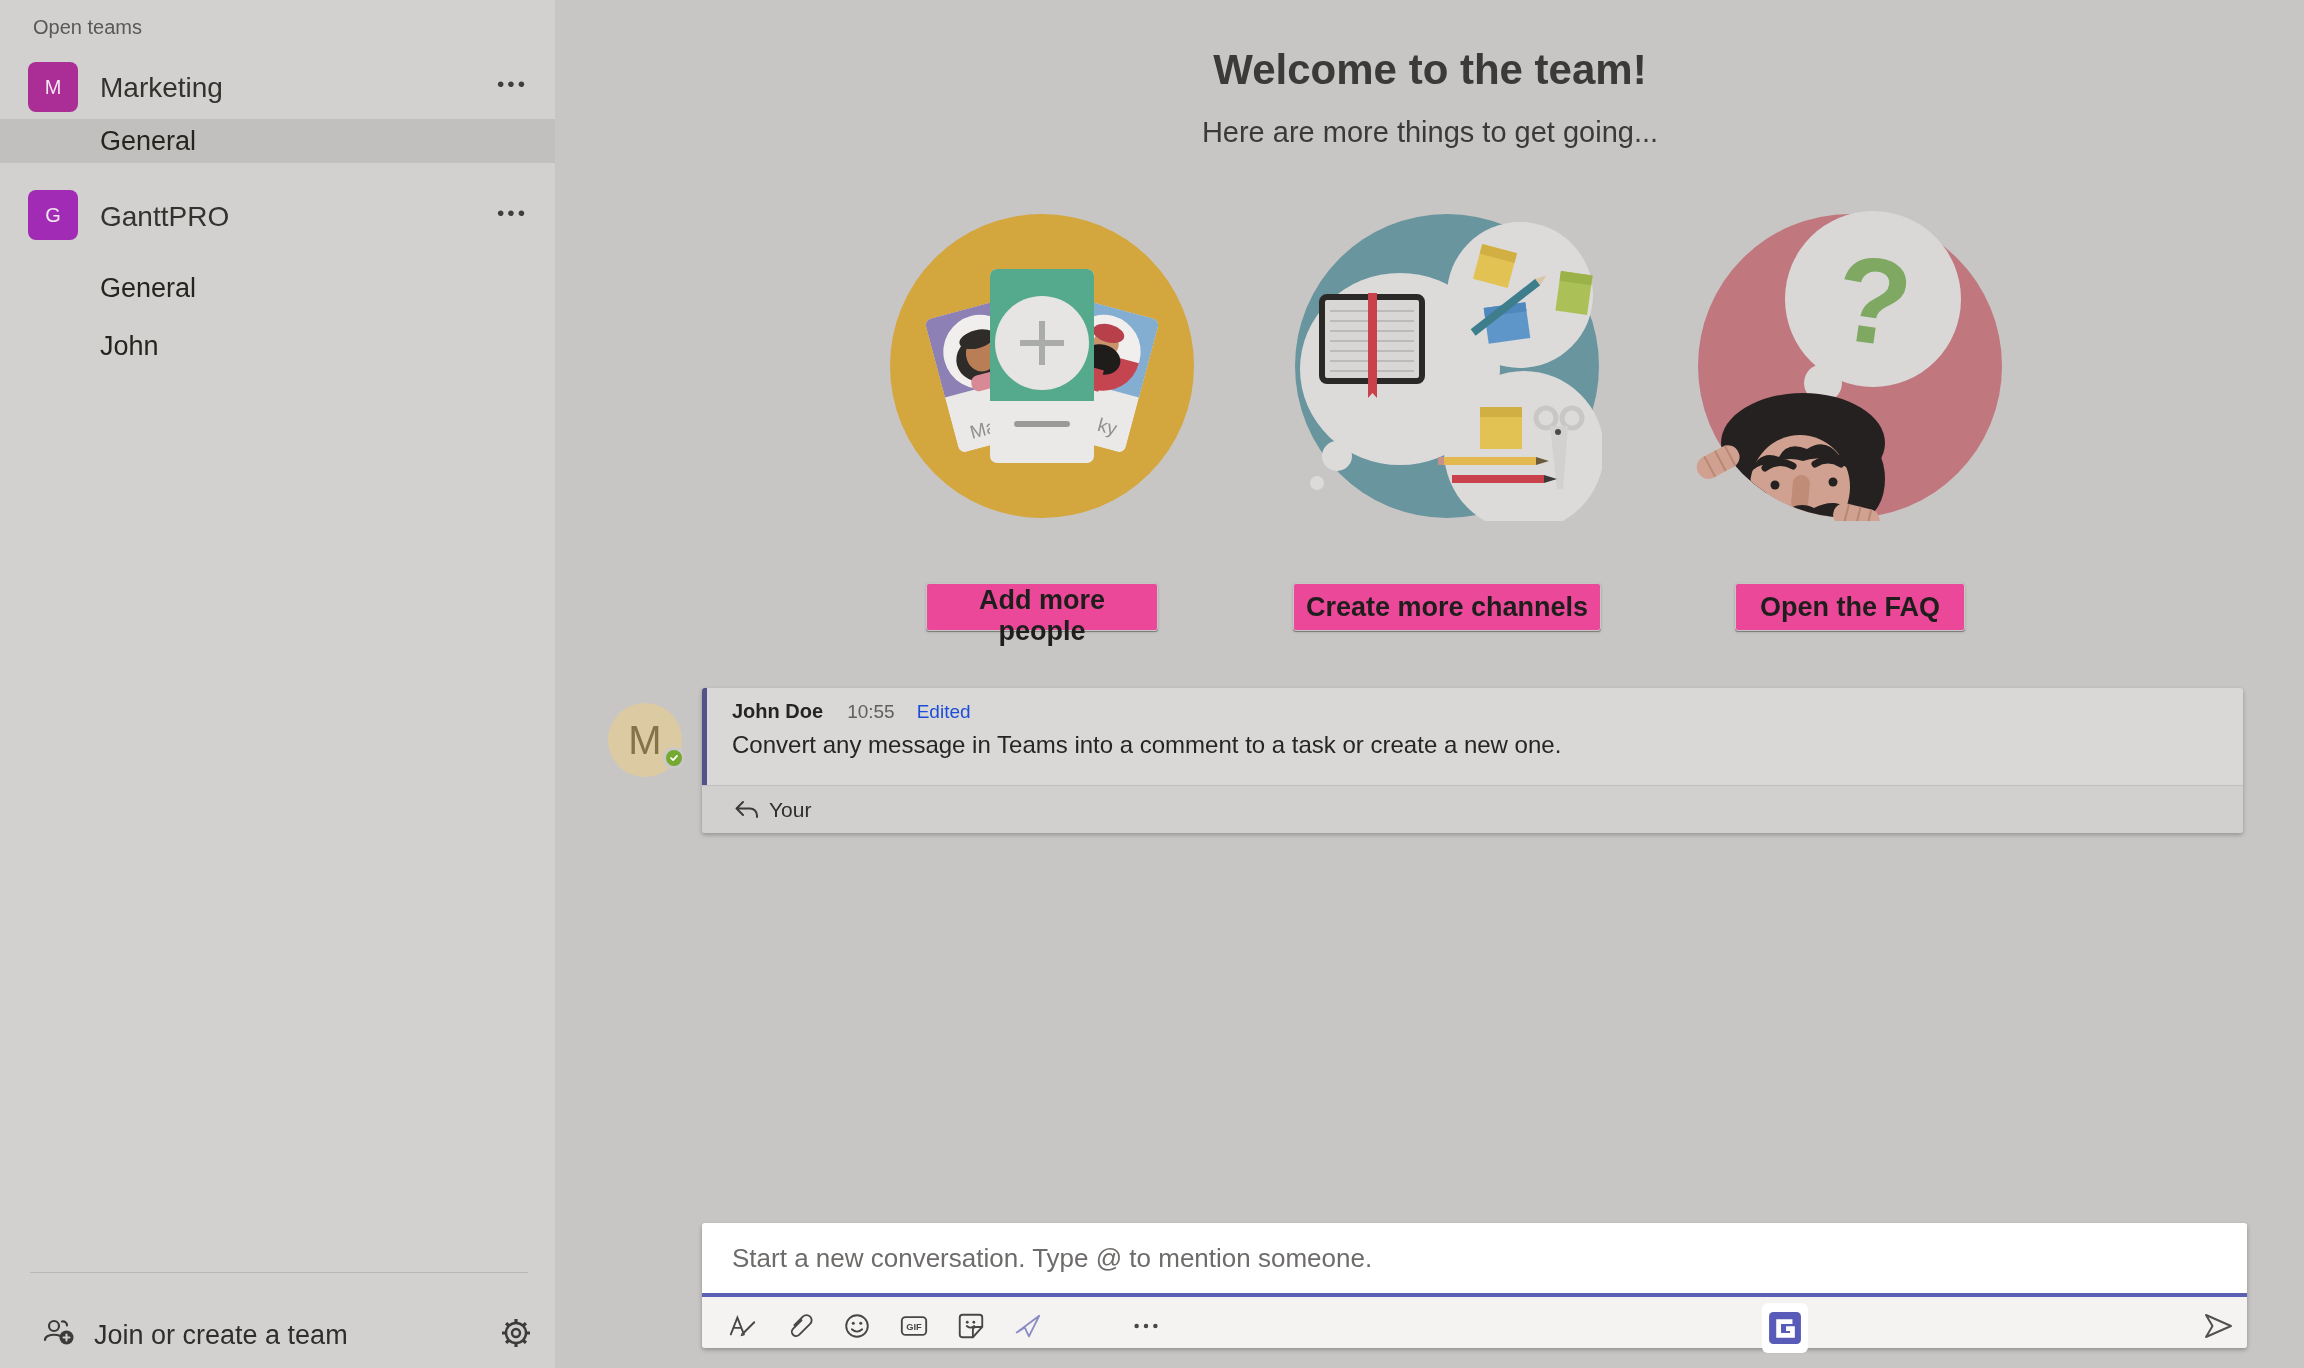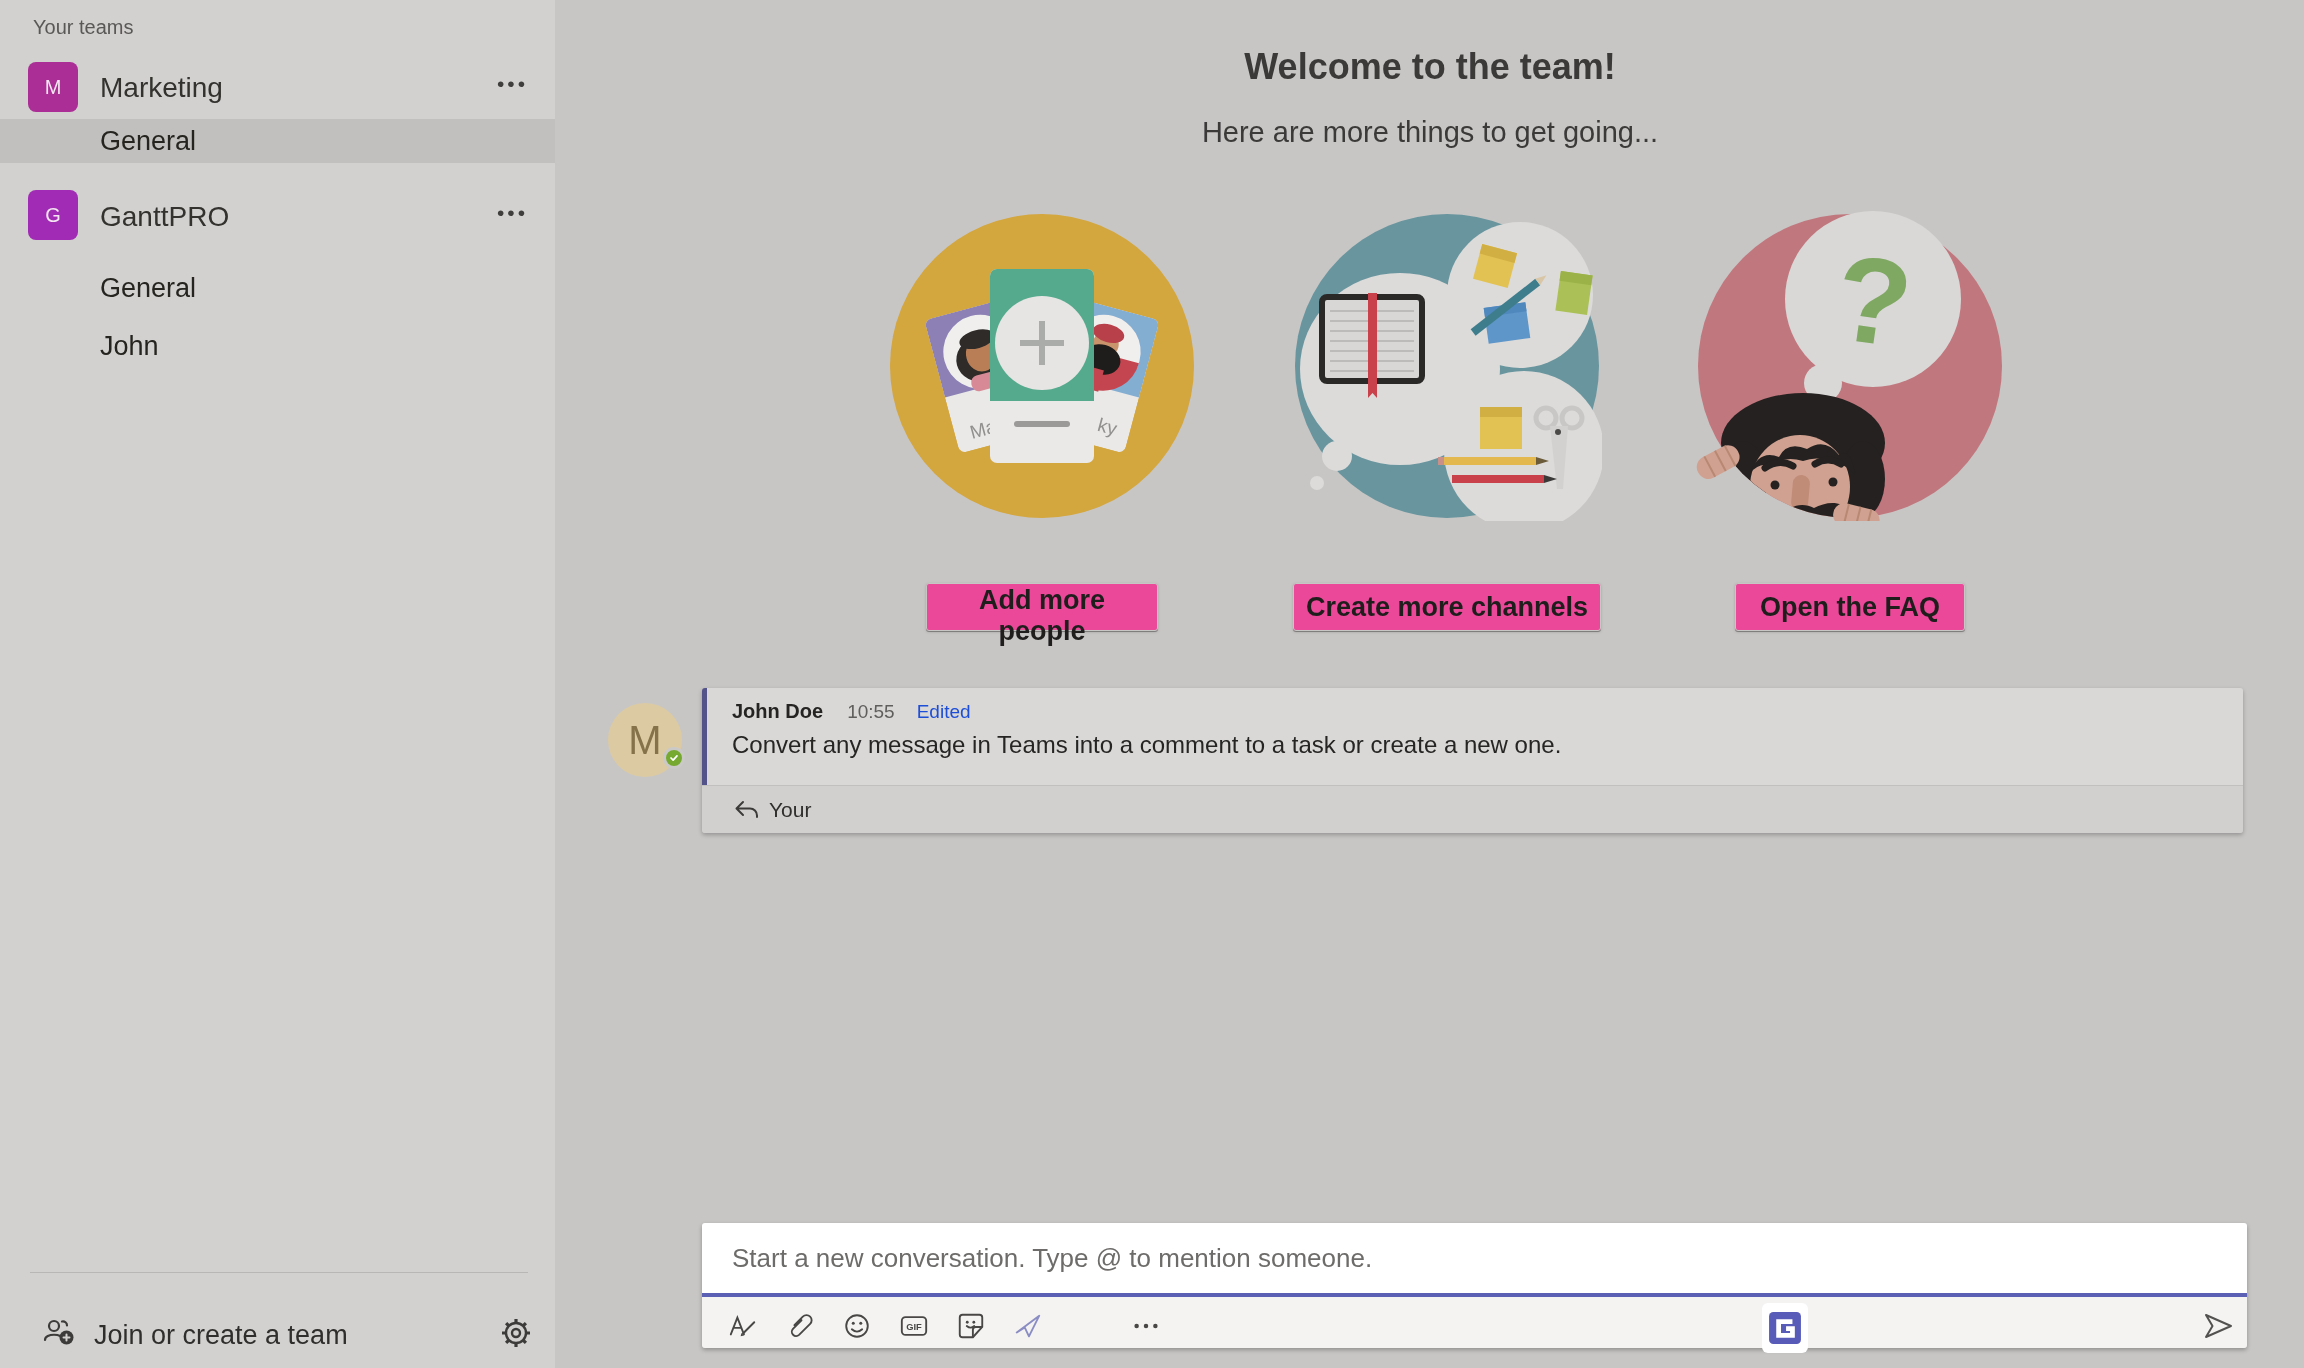--- a/index.html
+++ b/index.html
@@ -15,21 +15,21 @@
   .row-dots{position:absolute;left:497px;font-size:21px;letter-spacing:3px;color:#3f3e3c;cursor:pointer;}
   .chan-row{position:absolute;left:0;width:555px;height:44px;display:flex;align-items:center;text-align:right;}
   .chan-row.selected{background:#c2c0be;}
   .chan-label{margin-left:100px;font-size:27px;color:#25241f;}
   .side-divider{position:absolute;left:30px;top:1272px;width:498px;height:1px;background:#b9b7b6;}
   .join-row{position:absolute;left:0;top:1310px;width:555px;height:56px;}
   .join-label{position:absolute;left:94px;top:10px;font-size:27px;color:#2f2e2c;}
 
   
   .welcome-title{position:absolute;left:900px;top:46px;width:1060px;text-align:center;
-    font-size:36px;font-weight:bold;color:#3b3a39;}
+    font-size:42px;font-weight:bold;color:#3b3a39;}
   .welcome-subtitle{position:absolute;left:900px;top:116px;width:1060px;text-align:center;
     font-size:29px;color:#3b3a39;}
 
   .promo-circle{position:absolute;top:211px;width:310px;height:310px;}
   .promo-btn{position:absolute;top:583px;height:48px;background:#ec4899;border:1px solid #c7c6c5;
     border-radius:3px;font-family:"Liberation Sans",sans-serif;font-size:27px;font-weight:600;color:#1f1e1d;
     box-shadow:0 1px 0 rgba(0,0,0,0.28),0 1px 3px rgba(0,0,0,0.18);cursor:pointer;}
 
   
   .msg-avatar{position:absolute;left:608px;top:703px;width:74px;height:74px;border-radius:50%;
@@ -65,21 +65,21 @@
   .send-icon{position:absolute;left:1499px;top:12px;width:34px;height:34px;cursor:pointer;}
 
   .ill-name{font-size:19px;fill:#92908e;}
 </style>
 </head>
 <body>
 
 <div class="app">
 
   <aside class="sidebar">
-    <div class="yt-label">Your teams</div>
+    <div class="yt-label">Open teams</div>
 
     <div>
       <div class="team-avatar" style="top:62px;background:#AB2E96;">
         <span>M</span>
       </div>
       <div class="team-name" style="top:72px;">Marketing</div>
       <div class="row-dots" style="top:72px;">•••</div>
     </div>
 
     <div class="chan-row selected" style="top:119px;">

